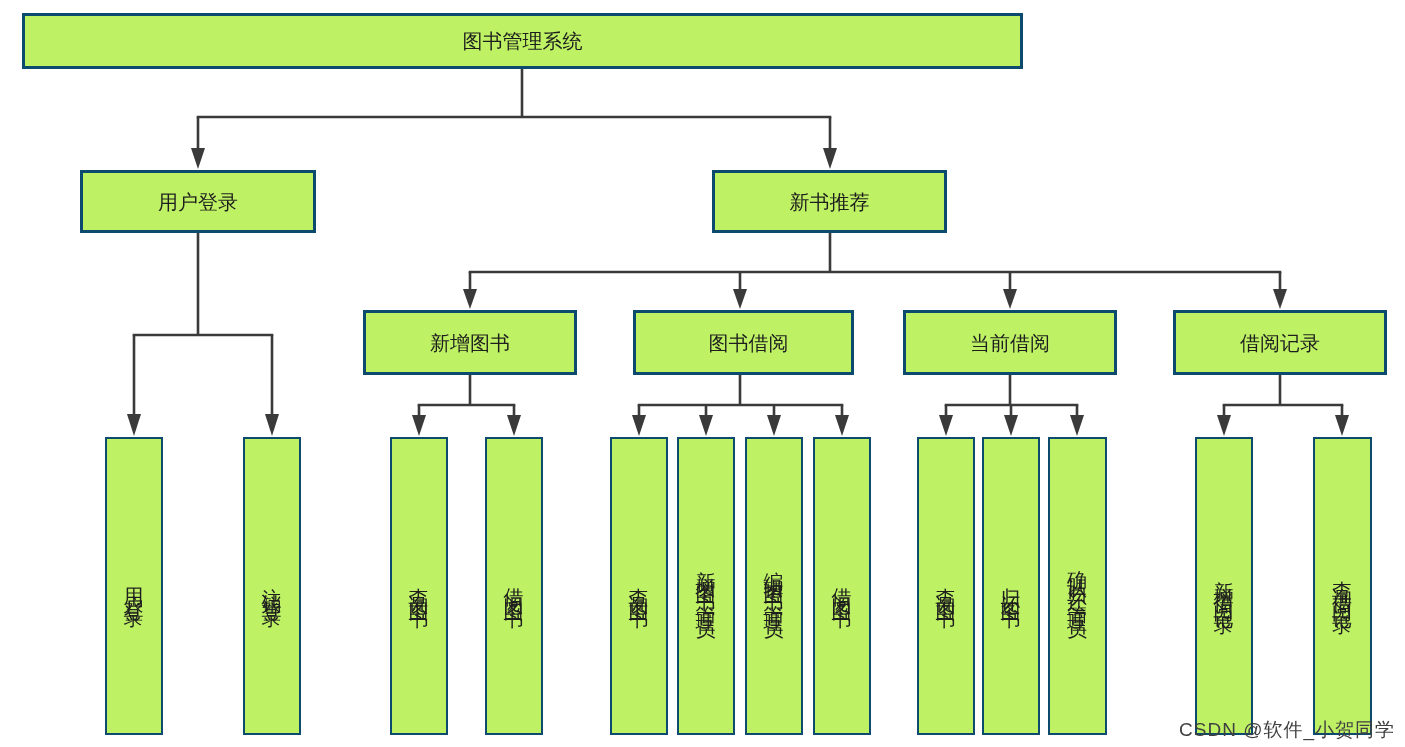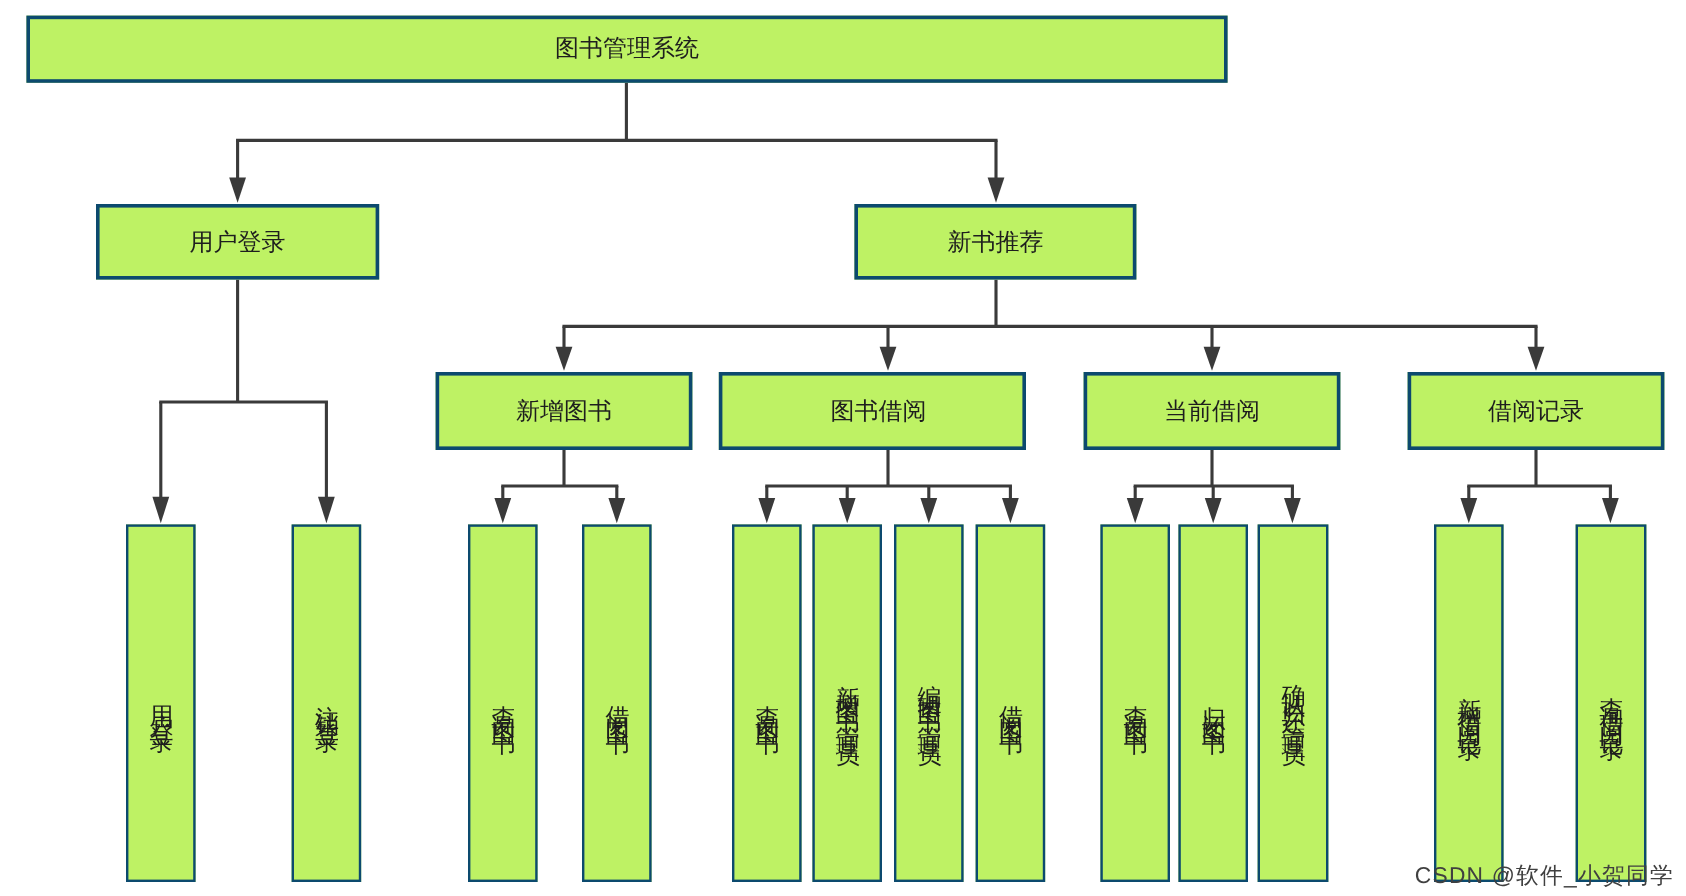--- a/index.html
+++ b/index.html
@@ -122,21 +122,21 @@
       <polygon points="1335,415 1349,415 1342,436"></polygon>
     </g>
   </svg>
 
   <div class="box" style="left:22px;top:13px;width:1001px;height:56px;">图书管理系统</div>
 
   <div class="box" style="left:80px;top:170px;width:236px;height:63px;">用户登录</div>
   <div class="box" style="left:712px;top:170px;width:235px;height:63px;">新书推荐</div>
 
   <div class="box" style="left:363px;top:310px;width:214px;height:65px;">新增图书</div>
-  <div class="box" style="left:599px;top:310px;width:256px;height:65px;padding-left:10px;">图书借阅</div>
+  <div class="box" style="left:633px;top:310px;width:221px;height:65px;padding-left:10px;">图书借阅</div>
   <div class="box" style="left:1173px;top:310px;width:214px;height:65px;">借阅记录</div>
   <div class="box" style="left:903px;top:310px;width:214px;height:65px;">当前借阅</div>
 
   <div class="box vbox" style="left:105px;top:437px;width:58px;height:298px;">用户登录</div>
   <div class="box vbox" style="left:243px;top:437px;width:58px;height:298px;">注销登录</div>
 
   <div class="box vbox" style="left:390px;top:437px;width:58px;height:298px;">查询图书</div>
   <div class="box vbox" style="left:485px;top:437px;width:58px;height:298px;">借阅图书</div>
 
   <div class="box vbox" style="left:610px;top:437px;width:58px;height:298px;">查询图书</div>

